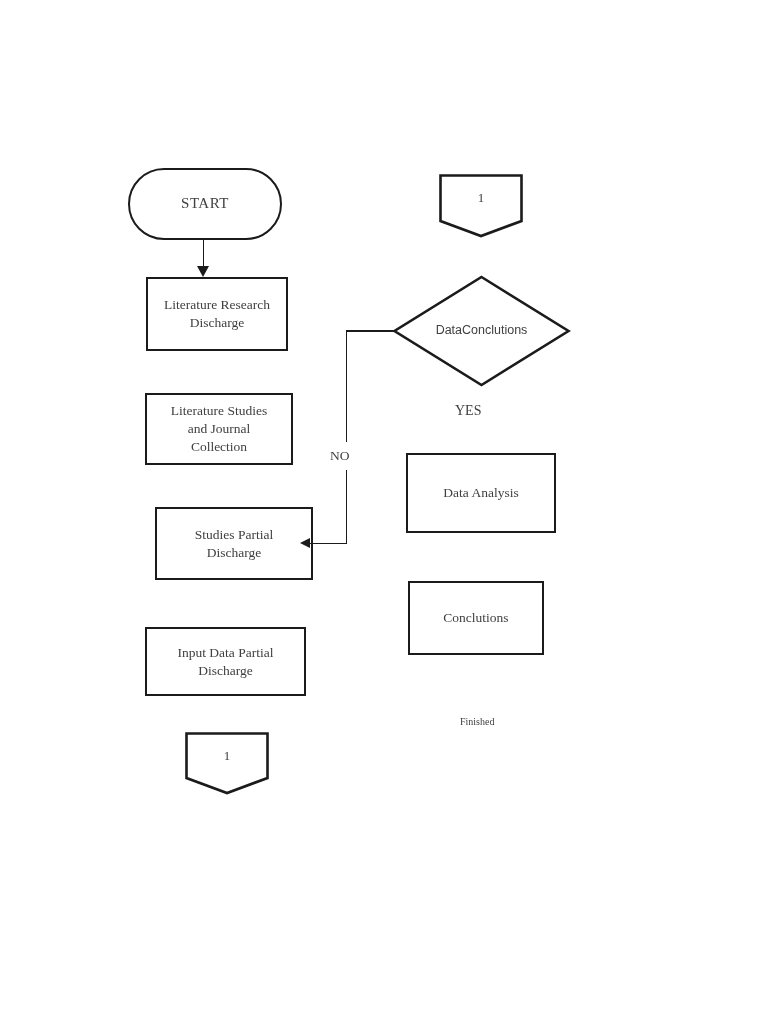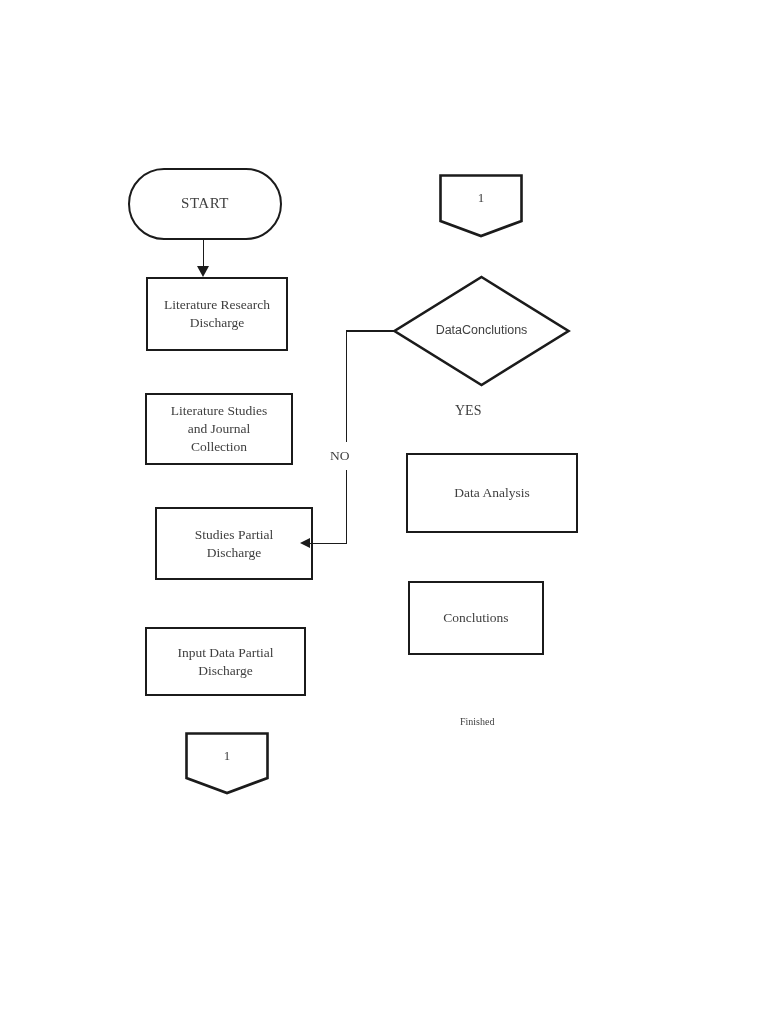--- a/index.html
+++ b/index.html
@@ -46,21 +46,21 @@
     width: 100%;
     text-align: center;
     font-size: 13px;
   }
   
   #n-start        { left: 128px; top: 168px; width: 154px; height: 72px; }
   #n-determine    { left: 146px; top: 277px; width: 142px; height: 74px; }
   #n-literature   { left: 145px; top: 393px; width: 148px; height: 72px; }
   #n-studies      { left: 147px; top: 507px; width: 158px; height: 73px; margin-left: 8px; }
   #n-input        { left: 145px; top: 627px; width: 161px; height: 69px; }
-  #n-analysis     { left: 406px; top: 453px; width: 172px; height: 80px; }
+  #n-analysis     { left: 406px; top: 453px; width: 150px; height: 80px; }
   #n-conclusions  { left: 408px; top: 581px; width: 136px; height: 74px; }
   #n-pent-bottom  { left: 185px; top: 732px; width: 84px;  height: 63px; }
   #n-pent-top     { left: 439px; top: 174px; width: 84px;  height: 64px; }
   #n-pent-bottom .svg-label { top: 16px; }
   #n-pent-top    .svg-label { top: 16px; }
   #n-diamond      { left: 392px; top: 275px; width: 179px; height: 112px; }
   #n-diamond .diamond-text {
     position: absolute;
     left: 0; top: 0;
     width: 100%; height: 100%;

